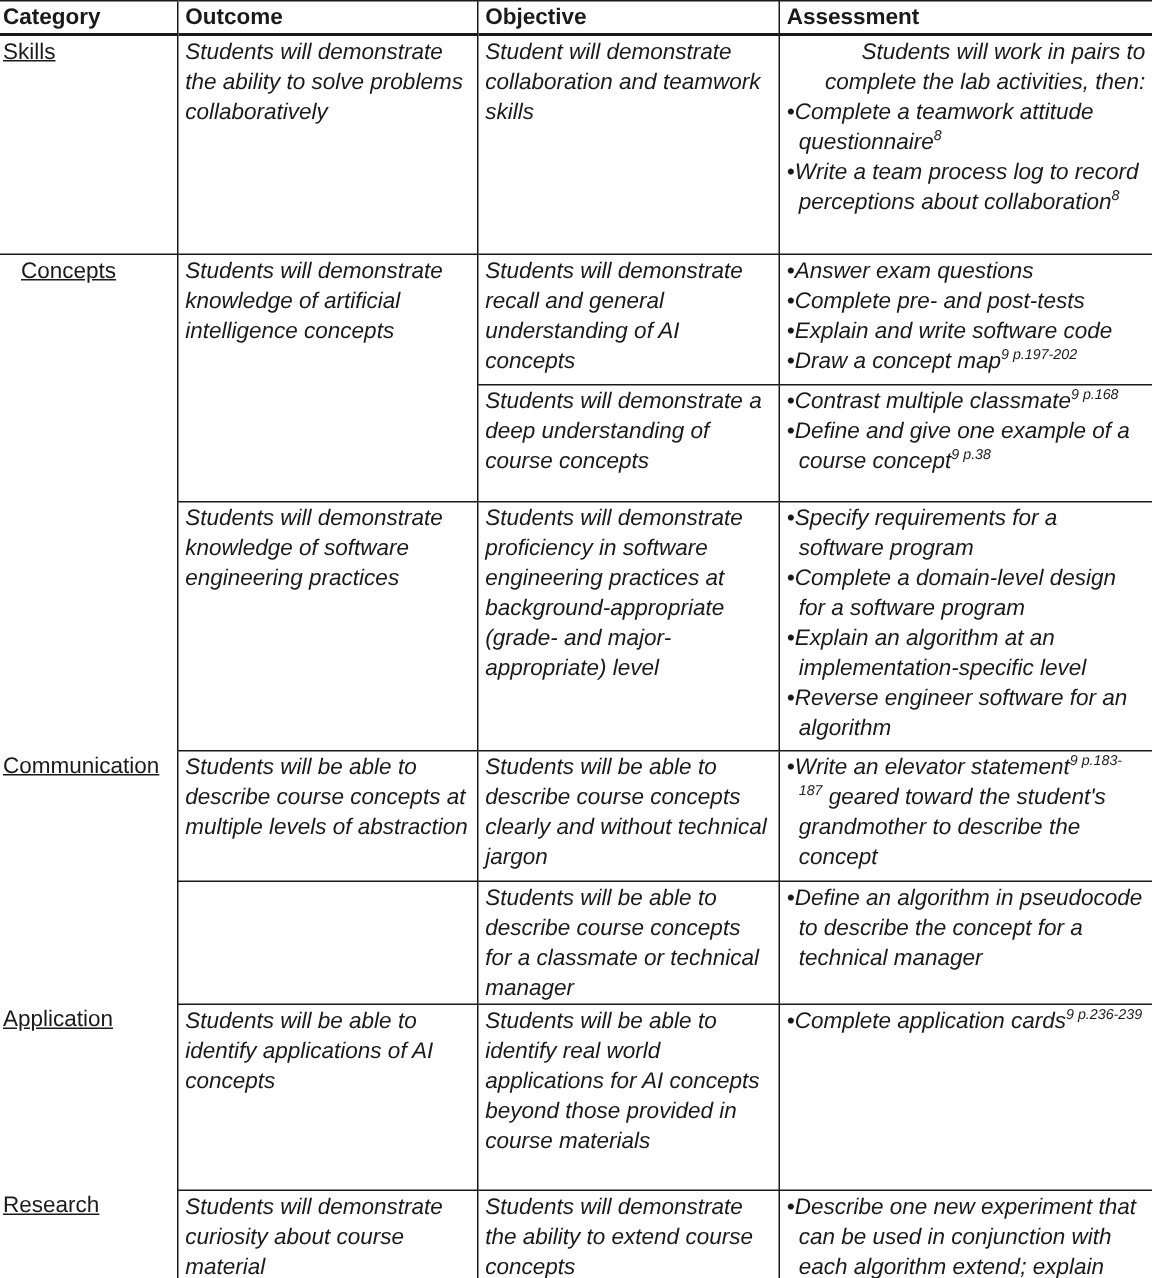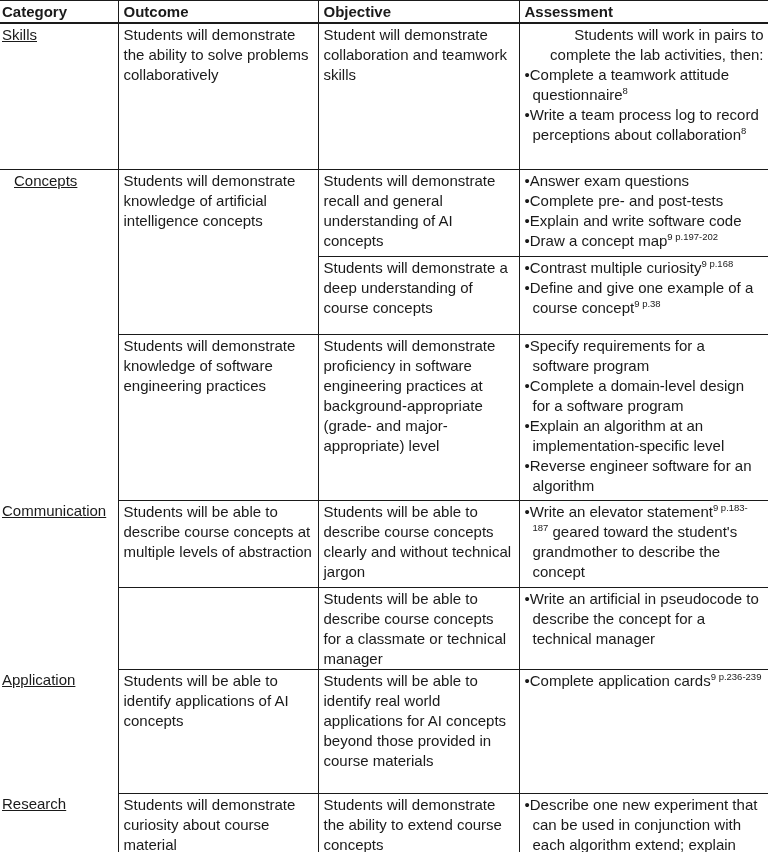--- a/index.html
+++ b/index.html
@@ -37,20 +37,21 @@
   }
   th {
     border: 1px solid #1a1a1a;
     border-bottom: 2px solid #1a1a1a;
     text-align: left;
     font-weight: 700;
     height: 19px;
   }
   td.c {
     border: 1px solid #1a1a1a;
+    font-style: italic;
   }
   th.cat, td.cat {
     border-left: none;
     border-right: none;
     padding-left: 2px;
     padding-right: 2px;
   }
   td.cat {
     border-top: none;
     border-bottom: none;
@@ -113,21 +114,21 @@
         <td class="c">
             <div class="li"><span>Answer exam questions</span></div>
             <div class="li"><span>Complete pre- and post-tests</span></div>
             <div class="li"><span>Explain and write software code</span></div>
             <div class="li"><span>Draw a concept map</span><sup>9 p.197-202</sup></div>
           </td>
       </tr>
       <tr style="height:78px">
         <td class="c">Students will demonstrate a deep understanding of course concepts</td>
         <td class="c">
-            <div class="li"><span>Contrast multiple curiosity</span><sup>9 p.168</sup></div>
+            <div class="li"><span>Contrast multiple classmate</span><sup>9 p.168</sup></div>
             <div class="li"><span>Define and give one example of a course concept</span><sup>9 p.38</sup></div>
           </td>
       </tr>
       <tr style="height:166px">
         <td class="c">Students will demonstrate knowledge of software engineering practices</td>
         <td class="c">Students will demonstrate proficiency in software engineering practices at background-appropriate (grade- and major-appropriate) level</td>
         <td class="c">
             <div class="li"><span>Specify requirements for a software program</span></div>
             <div class="li"><span>Complete a domain-level design for a software program</span></div>
             <div class="li"><span>Explain an algorithm at an implementation-specific level</span></div>
@@ -139,21 +140,21 @@
         <td class="c">Students will be able to describe course concepts at multiple levels of abstraction</td>
         <td class="c">Students will be able to describe course concepts clearly and without technical jargon</td>
         <td class="c">
             <div class="li"><span>Write an elevator statement</span><sup>9 p.183-187</sup><span> geared toward the student's grandmother to describe the concept</span></div>
           </td>
       </tr>
       <tr style="height:78px">
         <td class="c"></td>
         <td class="c">Students will be able to describe course concepts for a classmate or technical manager</td>
         <td class="c">
-            <div class="li"><span>Write an artificial in pseudocode to describe the concept for a technical manager</span></div>
+            <div class="li"><span>Define an algorithm in pseudocode to describe the concept for a technical manager</span></div>
           </td>
       </tr>
       <tr style="height:124px">
         <td class="cat">Application</td>
         <td class="c">Students will be able to identify applications of AI concepts</td>
         <td class="c">Students will be able to identify real world applications for AI concepts beyond those provided in course materials</td>
         <td class="c">
             <div class="li"><span>Complete application cards</span><sup>9 p.236-239</sup></div>
           </td>
       </tr>

